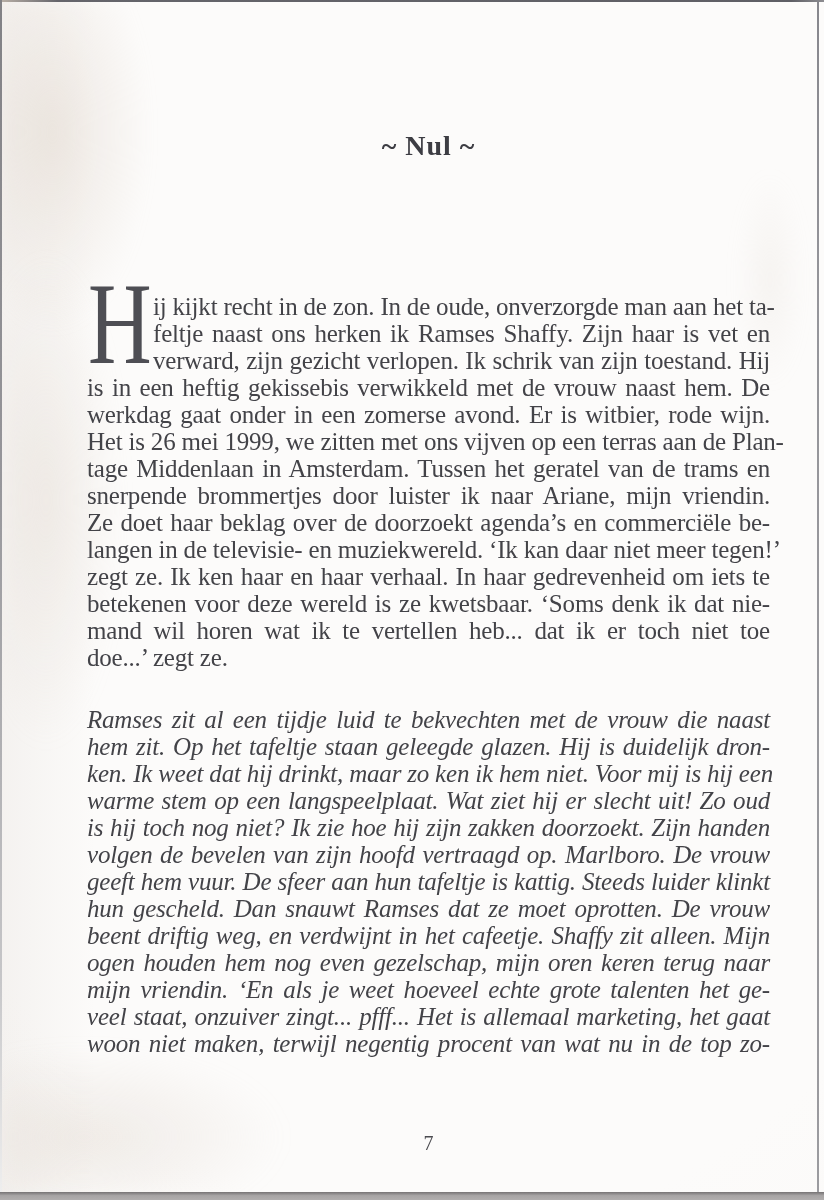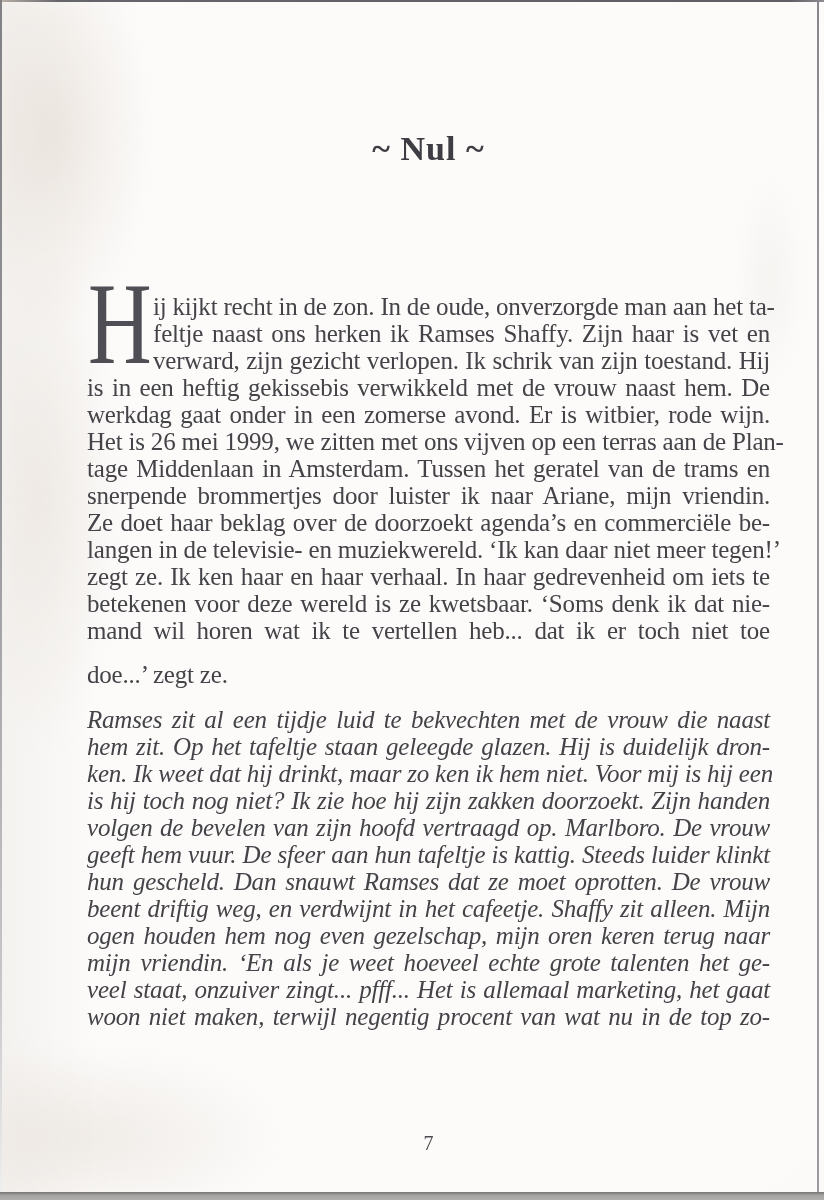--- a/index.html
+++ b/index.html
@@ -26,31 +26,31 @@
              background:radial-gradient(ellipse at 35% 50%, rgba(216,204,192,0.30), rgba(216,204,192,0) 70%); }
   .stain-c { left:0; top:1050px; width:280px; height:145px; filter:blur(11px);
              background:radial-gradient(ellipse at 30% 60%, rgba(214,202,190,0.32), rgba(214,202,190,0) 72%); }
   .stain-d { left:735px; top:170px; width:70px; height:220px; filter:blur(8px);
              background:radial-gradient(ellipse at 50% 50%, rgba(219,210,201,0.18), rgba(219,210,201,0) 70%); }
   .left-shade { position:absolute; left:0; top:0; width:95px; height:100%;
                 background:linear-gradient(to right, rgba(204,194,184,0.16), rgba(204,194,184,0)); }
   
   .chapter-title {
     position:absolute; top:130px; left:87px; width:683px; text-align:center;
-    font-size:34px; font-weight:bold; color:#3d3d43; letter-spacing:1px;
+    font-size:28px; font-weight:bold; color:#3d3d43; letter-spacing:1px;
   }
   .para { position:absolute; left:87px; width:683px; }
   .para1 { top:293px; }
   .para2 { top:706px;font-style:italic; }
   .line {
     height:27px; line-height:27px; font-size:25px; letter-spacing:-0.2px;
     text-align:justify; text-align-last:justify; white-space:nowrap;
   }
   .line.indent  { padding-left:66px; }
-  .line.endline { text-align-last:left;margin-top:17px; }
+  .line.endline { text-align-last:left; }
   .dropcap {
     position:absolute; left:1px; top:-27px; font-size:116px; line-height:1;
     color:#4e4e54; transform:scaleX(0.76); transform-origin:left top;
     letter-spacing:0;
   }
   .page-number {
     position:absolute; top:1132px; left:87px; width:683px; text-align:center;
     font-size:20px; color:#4a4a4f;
   }
 </style>
@@ -87,20 +87,21 @@
     <div class="line">zegt ze. Ik ken haar en haar verhaal. In haar gedrevenheid om iets te</div>
     <div class="line">betekenen voor deze wereld is ze kwetsbaar. ‘Soms denk ik dat nie-</div>
     <div class="line">mand wil horen wat ik te vertellen heb... dat ik er toch niet toe</div>
     <div class="line endline">doe...’ zegt ze.</div>
   </div>
 
   <div class="para para2">
     <div class="line">Ramses zit al een tijdje luid te bekvechten met de vrouw die naast</div>
     <div class="line">hem zit. Op het tafeltje staan geleegde glazen. Hij is duidelijk dron-</div>
     <div class="line">ken. Ik weet dat hij drinkt, maar zo ken ik hem niet. Voor mij is hij een</div>
+    <div class="line">warme stem op een langspeelplaat. Wat ziet hij er slecht uit! Zo oud</div>
     <div class="line">is hij toch nog niet? Ik zie hoe hij zijn zakken doorzoekt. Zijn handen</div>
     <div class="line">volgen de bevelen van zijn hoofd vertraagd op. Marlboro. De vrouw</div>
     <div class="line">geeft hem vuur. De sfeer aan hun tafeltje is kattig. Steeds luider klinkt</div>
     <div class="line">hun gescheld. Dan snauwt Ramses dat ze moet oprotten. De vrouw</div>
     <div class="line">beent driftig weg, en verdwijnt in het cafeetje. Shaffy zit alleen. Mijn</div>
     <div class="line">ogen houden hem nog even gezelschap, mijn oren keren terug naar</div>
     <div class="line">mijn vriendin. ‘En als je weet hoeveel echte grote talenten het ge-</div>
     <div class="line">veel staat, onzuiver zingt... pfff... Het is allemaal marketing, het gaat</div>
     <div class="line">woon niet maken, terwijl negentig procent van wat nu in de top zo-</div>
   </div>

